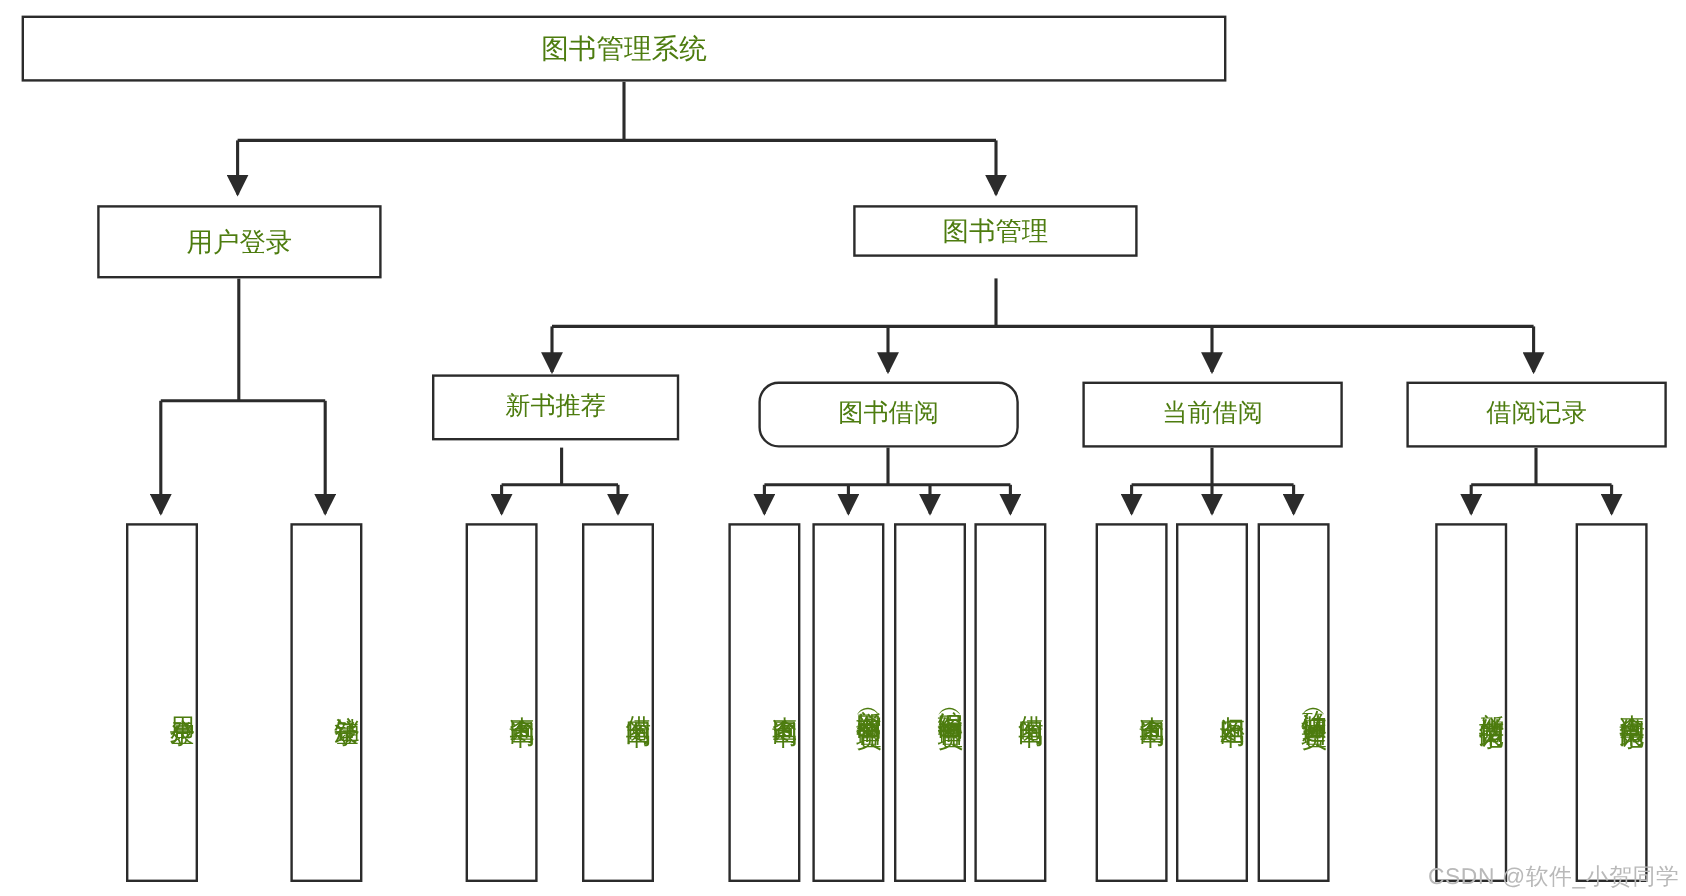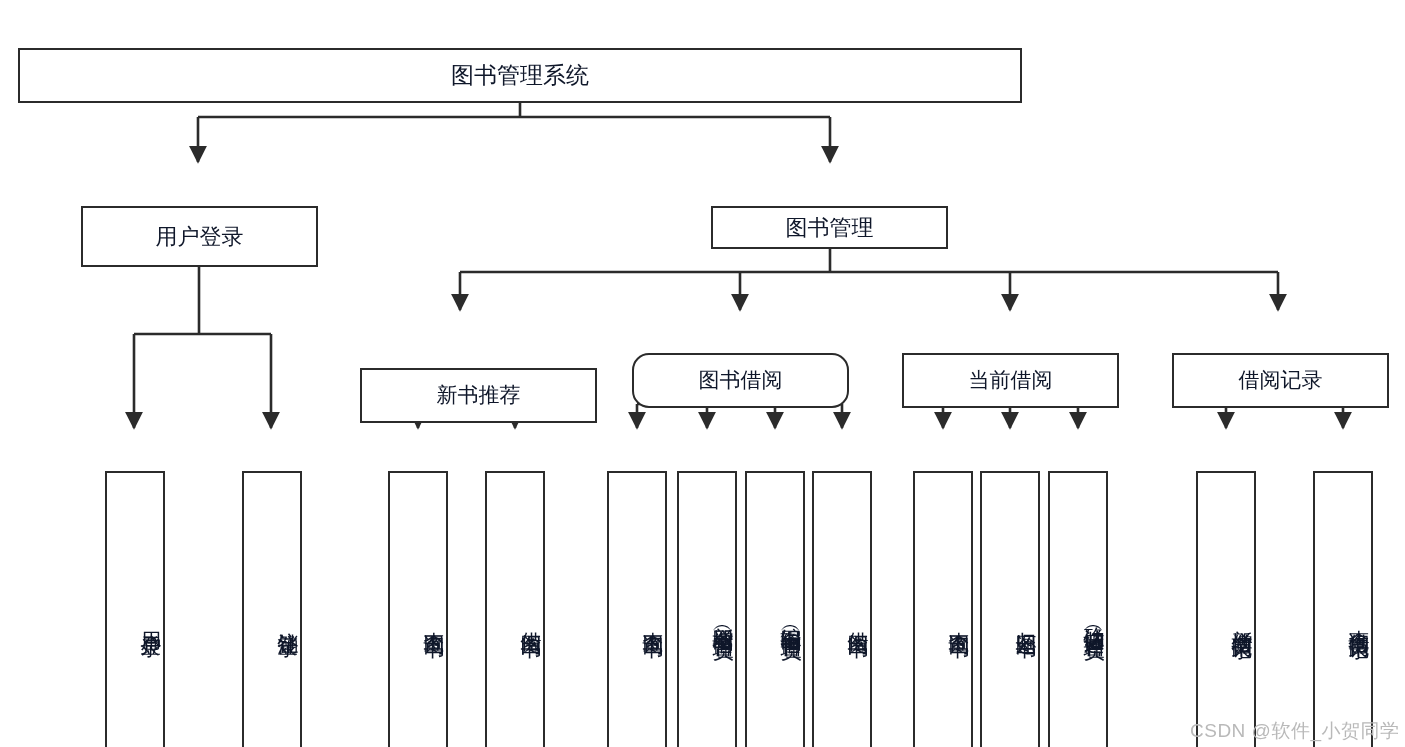--- a/index.html
+++ b/index.html
@@ -24,26 +24,25 @@
     top: 0;
     width: 1405px;
     height: 747px;
     pointer-events: none;
   }
   .node {
     position: absolute;
     box-sizing: border-box;
     border: 2px solid #2b2b2b;
     background: #ffffff;
-    color: #0f172a;
+    color: #4d7c0f;
     display: flex;
     align-items: center;
     justify-content: center;
     line-height: 1.15;
-    margin-top: 35px;
   }
   .node.level-root {
     font-size: 23px;
   }
   .node.level-2 {
     font-size: 22px;
   }
   .node.level-3 {
     font-size: 21px;
   }
@@ -128,21 +127,21 @@
     <span>图书管理系统</span>
   </div>
 
   <div class="node level-2" style="left:81px; top:171px; width:237px; height:61px;">
     <span>用户登录</span>
   </div>
   <div class="node level-2" style="left:711px; top:171px; width:237px; height:43px;">
     <span>图书管理</span>
   </div>
 
-  <div class="node level-3" style="left:360px; top:333px; width:237px; height:55px;">
+  <div class="node level-3" style="left:360px; top:312px; width:206px; height:55px;">
     <span>新书推荐</span>
   </div>
   <div class="node level-3" style="left:632px; top:318px; width:217px; height:55px;border-radius:17px;">
     <span>图书借阅</span>
   </div>
   <div class="node level-3" style="left:902px; top:318px; width:217px; height:55px;">
     <span>当前借阅</span>
   </div>
   <div class="node level-3" style="left:1172px; top:318px; width:217px; height:55px;">
     <span>借阅记录</span>

